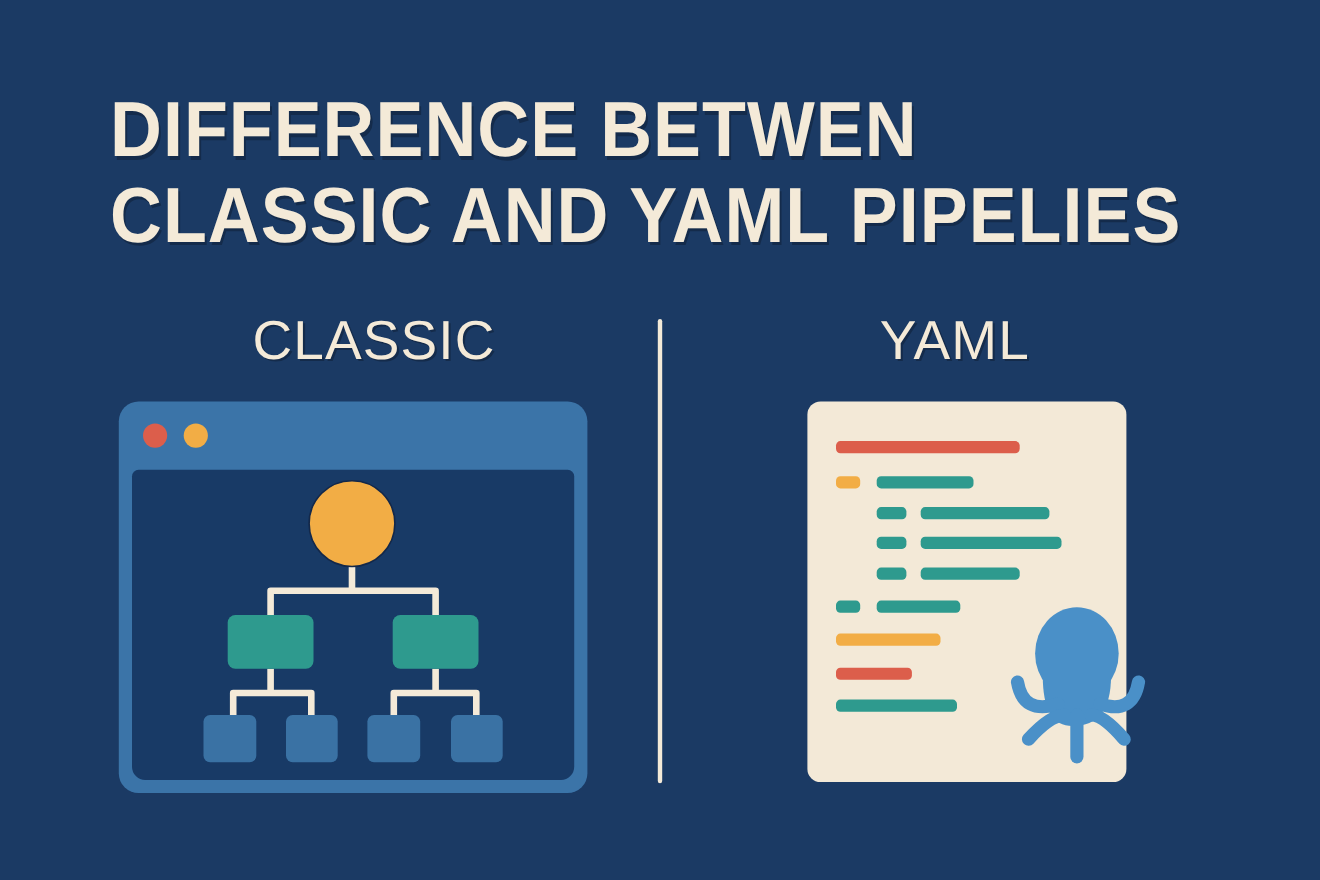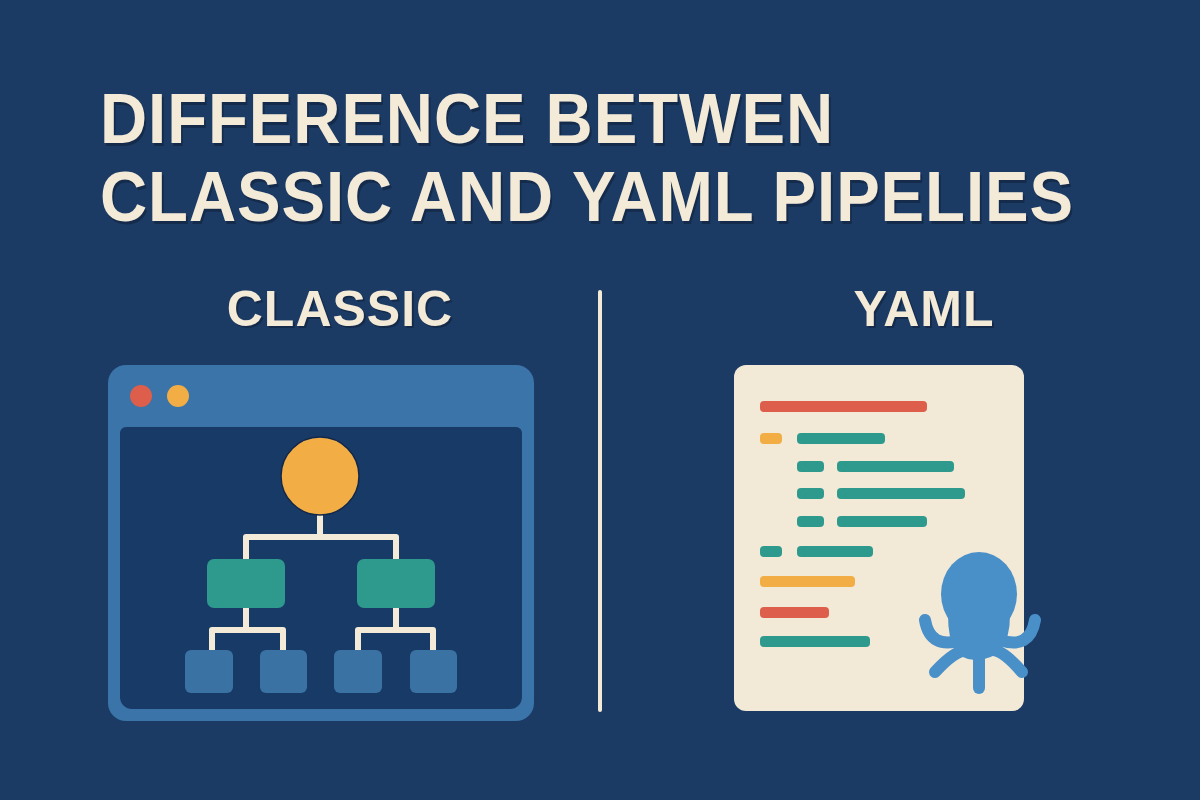--- a/index.html
+++ b/index.html
@@ -18,21 +18,21 @@
       letter-spacing: 1px;
       transform: scaleX(0.92);
       transform-origin: left top;
       text-shadow: 2px 3px 0 rgba(0,0,0,0.25);
       white-space: nowrap;
     }
     .title div { display: block; }
     .heading {
       position: absolute; top: 280px;
       color: #f4ead8;
-      font-weight: 700;
+      font-weight: 400;
       font-size: 50px;
       letter-spacing: 1px;
       text-shadow: 2px 2px 0 rgba(0,0,0,0.25);
       text-align: center;
     }
     .divider {
       position: absolute; left: 598px; top: 290px;
       width: 4px; height: 422px; background: #f4ead8; border-radius: 2px;
     }
     
@@ -55,21 +55,21 @@
   </style>
 </head>
 <body>
 
 <div class="title">
   <div>DIFFERENCE BETWEN</div>
   <div>CLASSIC AND YAML PIPELIES</div>
 </div>
 
 <div class="heading" style="left:170px; width:340px;">CLASSIC</div>
-<div class="heading" style="left:804px; width:240px;">YAML</div>
+<div class="heading" style="left:748px; width:240px;">YAML</div>
 
 <div class="divider"></div>
 
 <div class="window">
   <div class="win-inner"></div>
 </div>
 <div class="dot" style="left:130px; background:#dc5e4b;"></div>
 <div class="dot" style="left:167px; background:#f2ad45;"></div>
 
 <svg style="position:absolute; left:0; top:0;" width="1200" height="800">

